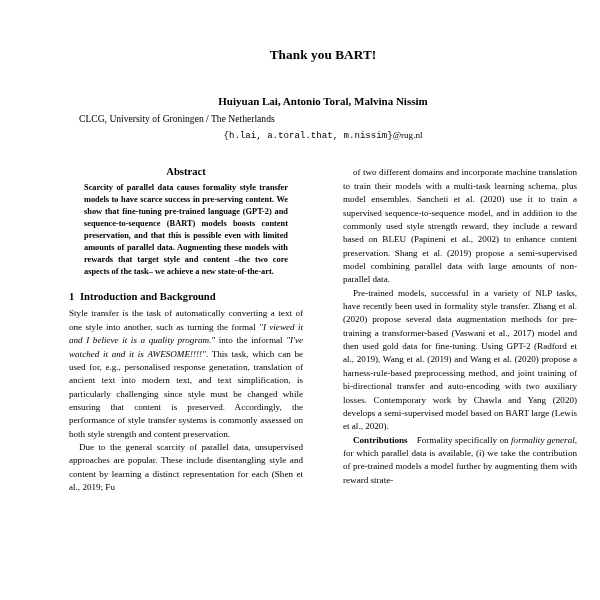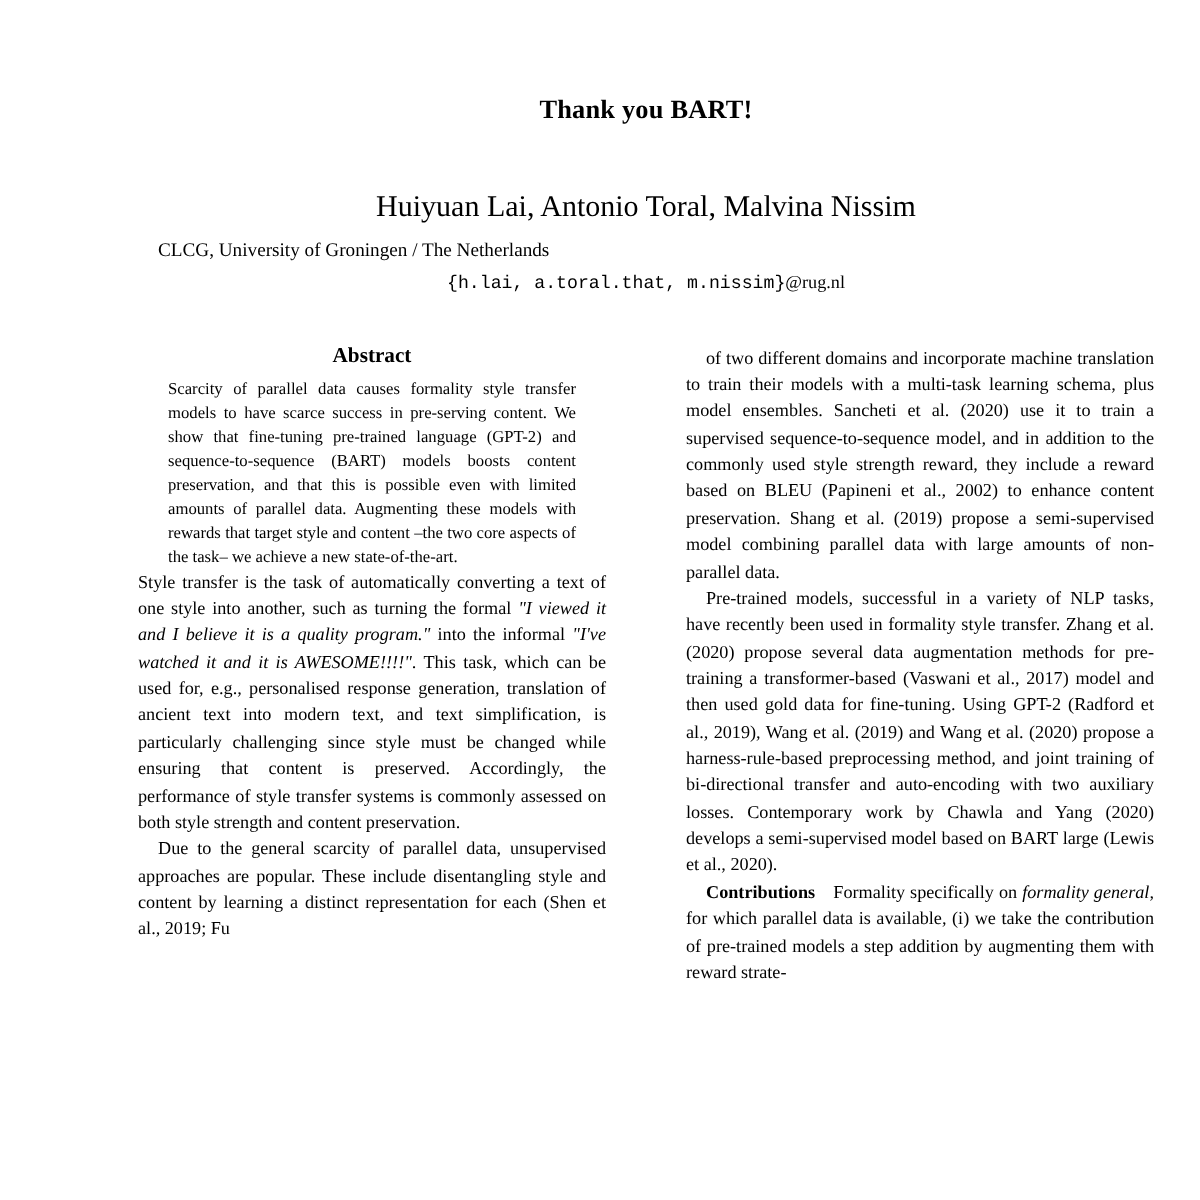--- a/index.html
+++ b/index.html
@@ -28,22 +28,22 @@
   }
   .title-line {
     font-size: 13.2px;
     font-weight: bold;
     line-height: 1.62;
     letter-spacing: 0.1px;
   }
   .authors {
     margin-top: 28px;
     text-align: center;
-    font-size: 15px;
-    font-weight: normal;
+    font-size: 11px;
+    font-weight: bold;
     line-height: 1.55;
   }
   .affil {
     margin-top: 2px;
     text-align: left;
     font-size: 9.6px;
     line-height: 1.5;
   }
   .emails {
     margin-top: 2px;
@@ -71,20 +71,21 @@
     font-size: 10.6px;
     font-weight: bold;
     margin: 0 0 5px 0;
   }
   .abstract-body {
     padding: 0 15px;
     font-size: 8.35px;
     line-height: 1.44;
     text-align: justify;
     text-justify: inter-word;
+    font-weight: bold;
   }
   .section-head {
     font-size: 10.6px;
     font-weight: bold;
     margin: 13px 0 5px 0;
   }
   .section-head .num {
     display: inline-block;
     min-width: 11px;
   }
@@ -117,26 +118,27 @@
     <div class="affil">CLCG, University of Groningen / The Netherlands</div>
     <div class="emails"><span>{h.lai, a.toral.that, m.nissim}</span><span class="serifpart">@rug.nl</span></div>
   </div>
 
   <div class="columns">
 
     <div class="col lcol">
       <div class="abstract-head">Abstract</div>
       <div class="abstract-body">Scarcity of parallel data causes formality style transfer models to have scarce success in pre-serving content. We show that fine-tuning pre-trained language (GPT-2) and sequence-to-sequence (BART) models boosts content preservation, and that this is possible even with limited amounts of parallel data. Augmenting these models with rewards that target style and content –the two core aspects of the task– we achieve a new state-of-the-art.</div>
 
+      <div class="section-head"><span class="num">1</span><span>Introduction and Background</span></div>
 
       <p class="body first">Style transfer is the task of automatically converting a text of one style into another, such as turning the formal <span class="it">"I viewed it and I believe it is a quality program."</span> into the informal <span class="it">"I've watched it and it is AWESOME!!!!"</span>. This task, which can be used for, e.g., personalised response generation, translation of ancient text into modern text, and text simplification, is particularly challenging since style must be changed while ensuring that content is preserved. Accordingly, the performance of style transfer systems is commonly assessed on both style strength and content preservation.</p>
 
       <p class="body">Due to the general scarcity of parallel data, unsupervised approaches are popular. These include disentangling style and content by learning a distinct representation for each (Shen et al., 2019; Fu</p>
     </div>
 
     <div class="col rcol">
       <p class="body first">of two different domains and incorporate machine translation to train their models with a multi-task learning schema, plus model ensembles. Sancheti et al. (2020) use it to train a supervised sequence-to-sequence model, and in addition to the commonly used style strength reward, they include a reward based on BLEU (Papineni et al., 2002) to enhance content preservation. Shang et al. (2019) propose a semi-supervised model combining parallel data with large amounts of non-parallel data.</p>
       <p class="body">Pre-trained models, successful in a variety of NLP tasks, have recently been used in formality style transfer. Zhang et al. (2020) propose several data augmentation methods for pre-training a transformer-based (Vaswani et al., 2017) model and then used gold data for fine-tuning. Using GPT-2 (Radford et al., 2019), Wang et al. (2019) and Wang et al. (2020) propose a harness-rule-based preprocessing method, and joint training of bi-directional transfer and auto-encoding with two auxiliary losses. Contemporary work by Chawla and Yang (2020) develops a semi-supervised model based on BART large (Lewis et al., 2020).</p>
-      <p class="body"><span class="bold">Contributions </span><span>Formality specifically on </span><span class="it">formality general</span><span>, for which parallel data is available, (i) we take the contribution of pre-trained models a step addition by augmenting them with reward strate-</span></p>
+      <p class="body"><span class="bold">Contributions </span><span>Formality specifically on </span><span class="it">formality general</span><span>, for which parallel data is available, (i) we take the contribution of pre-trained models a model further by augmenting them with reward strate-</span></p>
     </div>
 
   </div>
 </div>
 
 </body></html>

